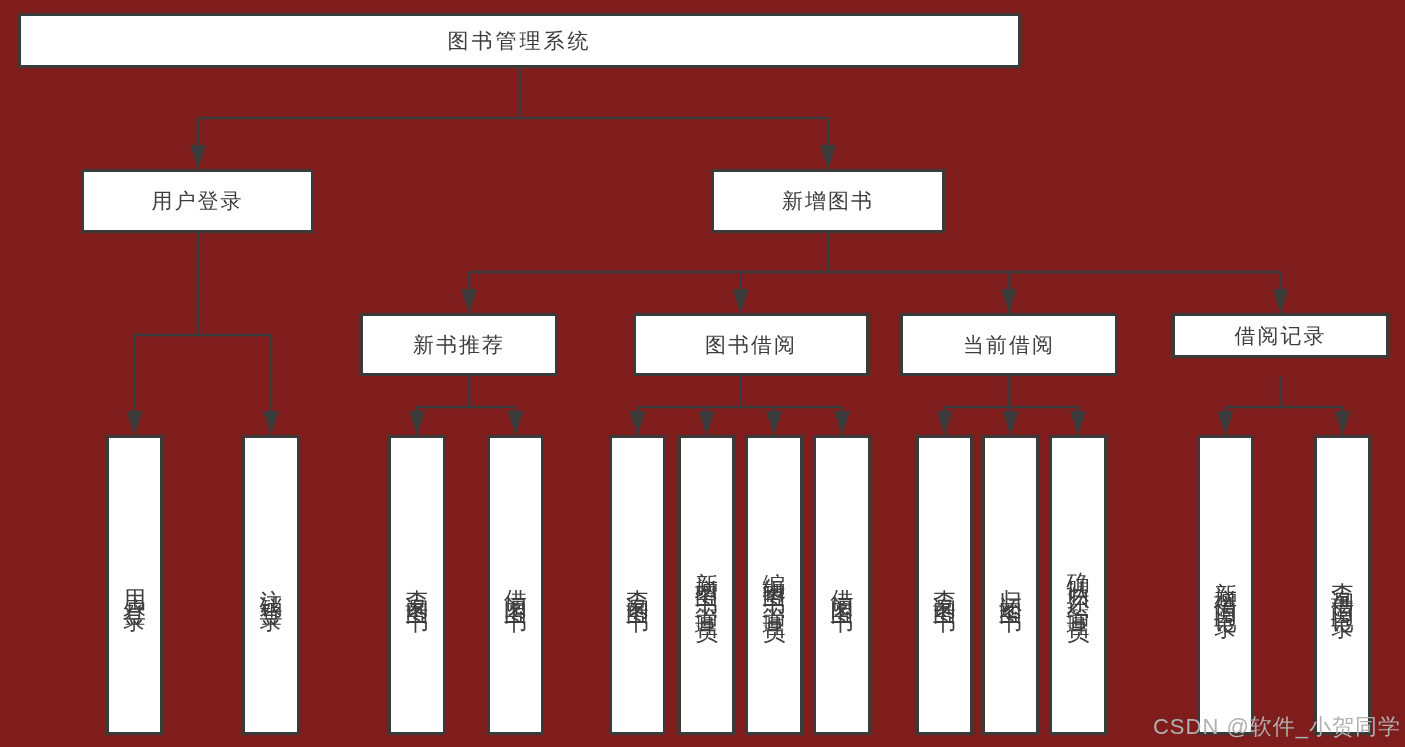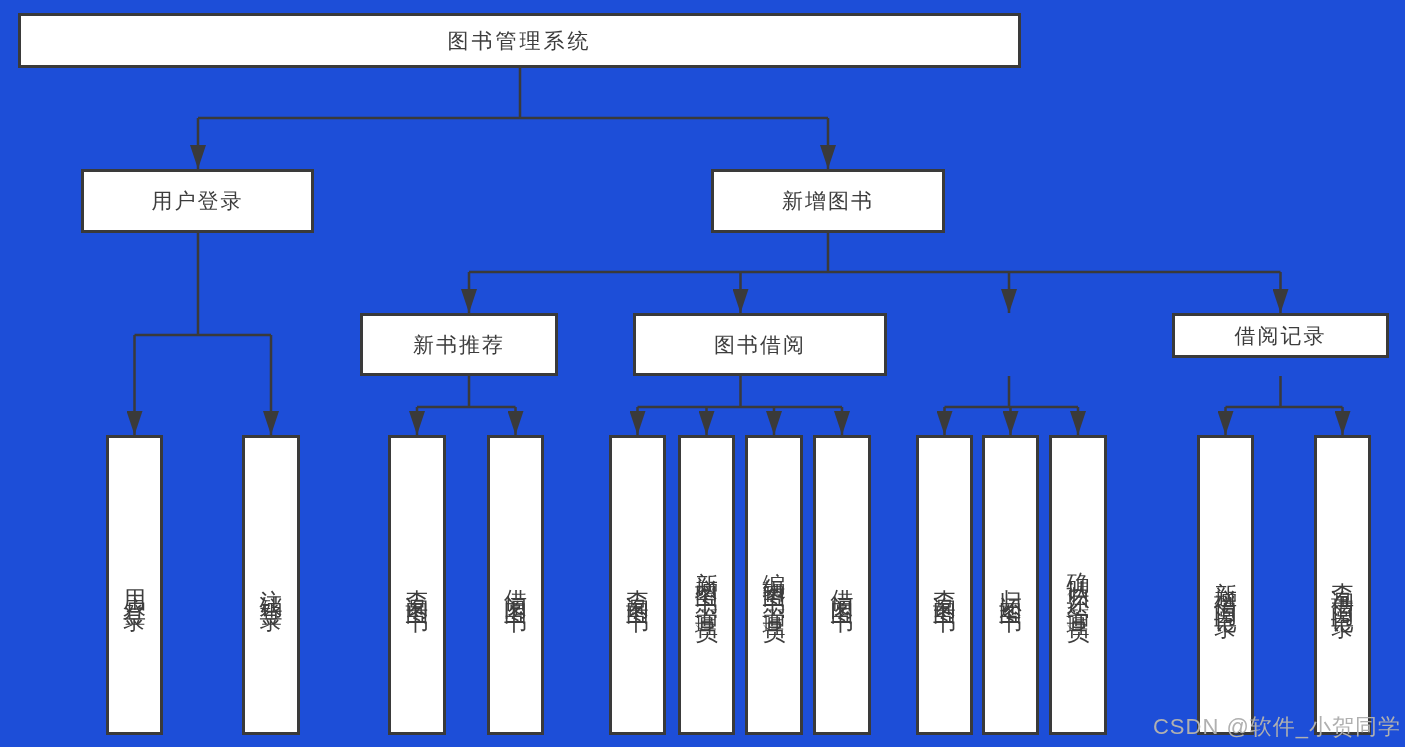--- a/index.html
+++ b/index.html
@@ -1,19 +1,19 @@
 <!DOCTYPE html>
 <html><head>
 <meta charset="utf-8">
 <style>
   html,body{margin:0;padding:0;background:#fff;}
   .canvas{
     position:relative;
     width:1405px;height:747px;
-    background:#1d4ed8;
+    background:#7f1d1d;
     font-family:"Liberation Sans", sans-serif;
     overflow:hidden;
   }
   svg.connectors{position:absolute;left:0;top:0;z-index:1;}
   .node{
     position:absolute;
     box-sizing:border-box;
     border:3px solid #3a3a3a;
     background:#ffffff;
     display:flex;align-items:center;justify-content:center;
@@ -28,21 +28,21 @@
     font-size:23px;
     letter-spacing:7px;
     line-height:1;
     color:#3d3d3d;
   }
   
   .root-node{left:18px;top:13px;width:1003px;height:55px;}
   .n-l2-0{left:81px;top:169px;width:233px;height:64px;}
   .n-l2-1{left:711px;top:169px;width:234px;height:64px;}
   .n-l3-0{left:360px;top:313px;width:198px;height:63px;}
-  .n-l3-1{left:633px;top:313px;width:254px;height:63px;}
+  .n-l3-1{left:633px;top:313px;width:236px;height:63px;}
   .n-l3-2{left:900px;top:313px;width:218px;height:63px;}
   .n-l3-3{left:1172px;top:313px;width:217px;height:45px;}
   .leaf{top:435px;height:300px;}
   .n-leaf-0{left:106px;width:57px;}
   .n-leaf-1{left:242px;width:58px;}
   .n-leaf-2{left:388px;width:58px;}
   .n-leaf-3{left:487px;width:57px;}
   .n-leaf-4{left:609px;width:57px;}
   .n-leaf-5{left:678px;width:57px;}
   .n-leaf-6{left:745px;width:58px;}
@@ -110,20 +110,21 @@
     </g>
   </svg>
 
   <div class="node root-node">图书管理系统</div>
 
   <div class="node hnode n-l2-0">用户登录</div>
   <div class="node hnode n-l2-1">新增图书</div>
 
   <div class="node hnode n-l3-0">新书推荐</div>
   <div class="node hnode n-l3-1">图书借阅</div>
+  <div class="node hnode n-l3-2">当前借阅</div>
   <div class="node hnode n-l3-3">借阅记录</div>
 
   <div class="node vnode leaf n-leaf-0">
     <span>用户登录</span>
     </div>
   <div class="node vnode leaf n-leaf-1">
     <span>注销登录</span>
     </div>
   <div class="node vnode leaf n-leaf-2">
     <span>查询图书</span>

